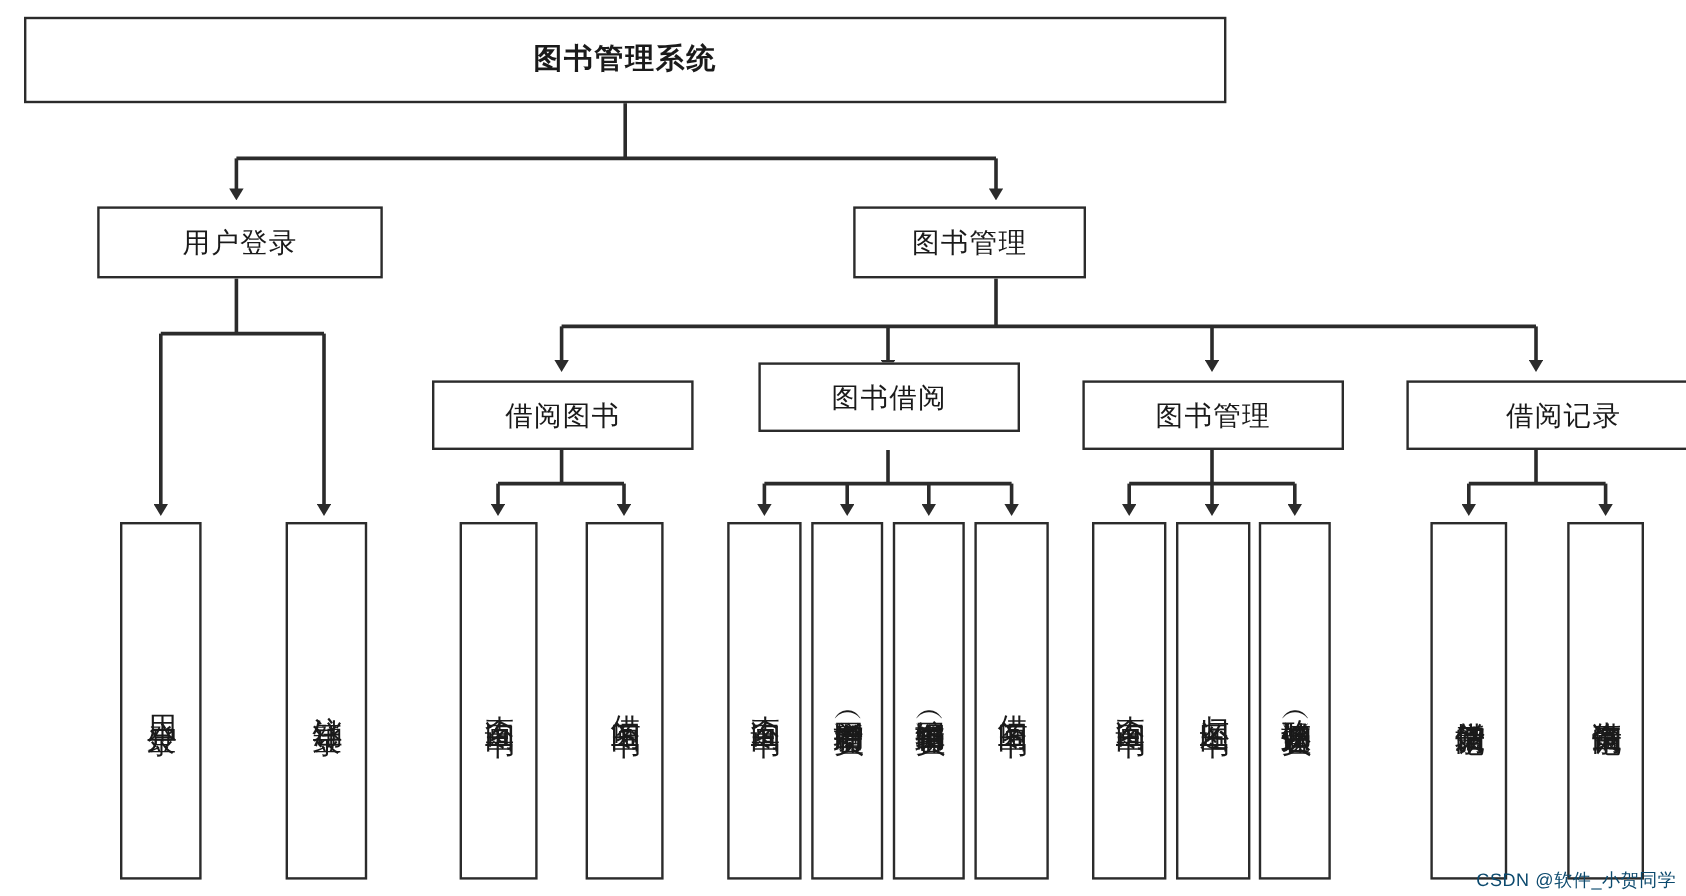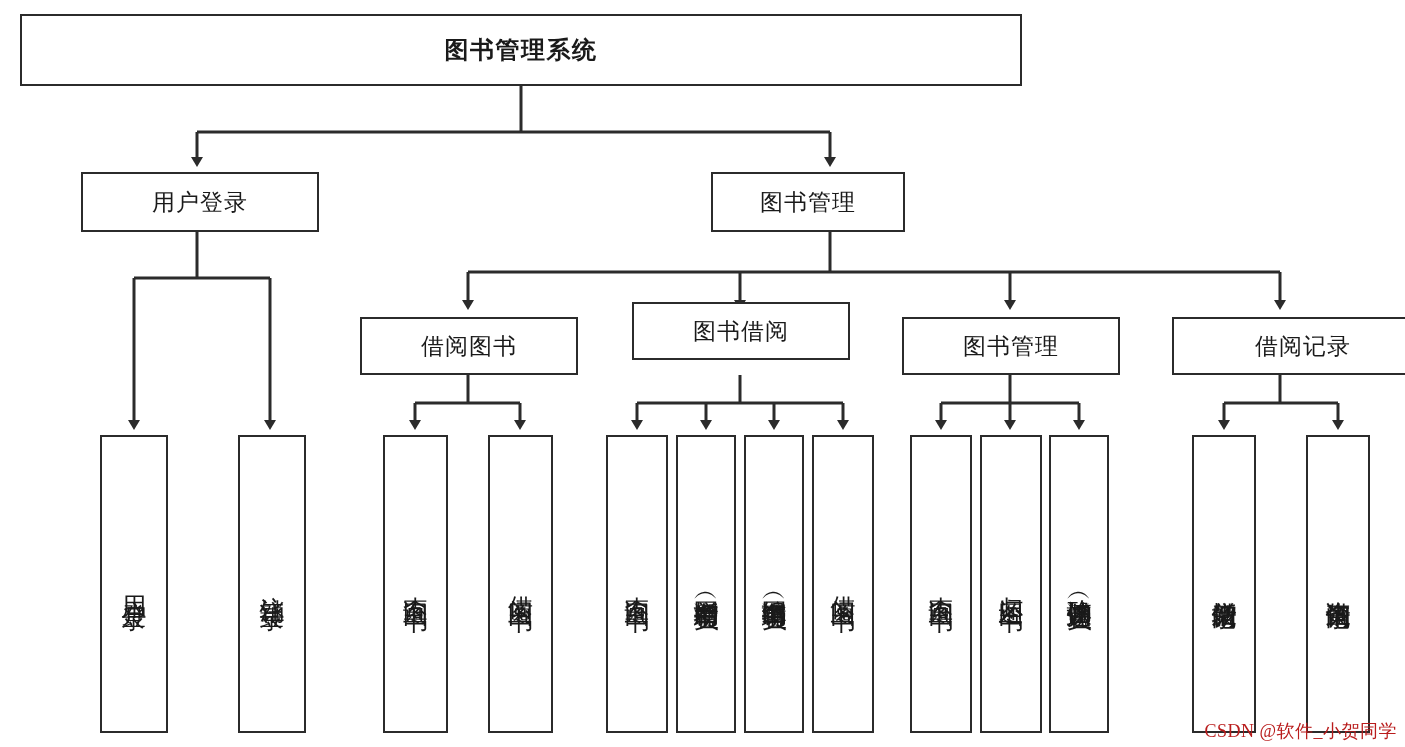--- a/index.html
+++ b/index.html
@@ -65,25 +65,25 @@
     -webkit-text-orientation: upright;
   }
   .node.vert.tall-text .node-label {
     letter-spacing: 1px;
     line-height: 1.02;
   }
   #watermark {
     position: absolute;
     right: 8px;
     bottom: 4px;
-    font-size: 18px;
-    color: #b91c1c;
+    font-size: 15px;
+    color: #0c4a6e;
     letter-spacing: 0.5px;
     white-space: nowrap;
-    font-family: Liberation Serif, serif;
+    font-family: Liberation Sans, sans-serif;
   }
 </style>
 </head>
 <body>
 
 <div id="diagram-canvas">
 
   <svg id="edge-layer" viewBox="0 0 1405 747" xmlns="http://www.w3.org/2000/svg">
     <defs>
       <marker id="arrow" markerWidth="10" markerHeight="12" refX="1" refY="6" orient="auto" markerUnits="userSpaceOnUse">

